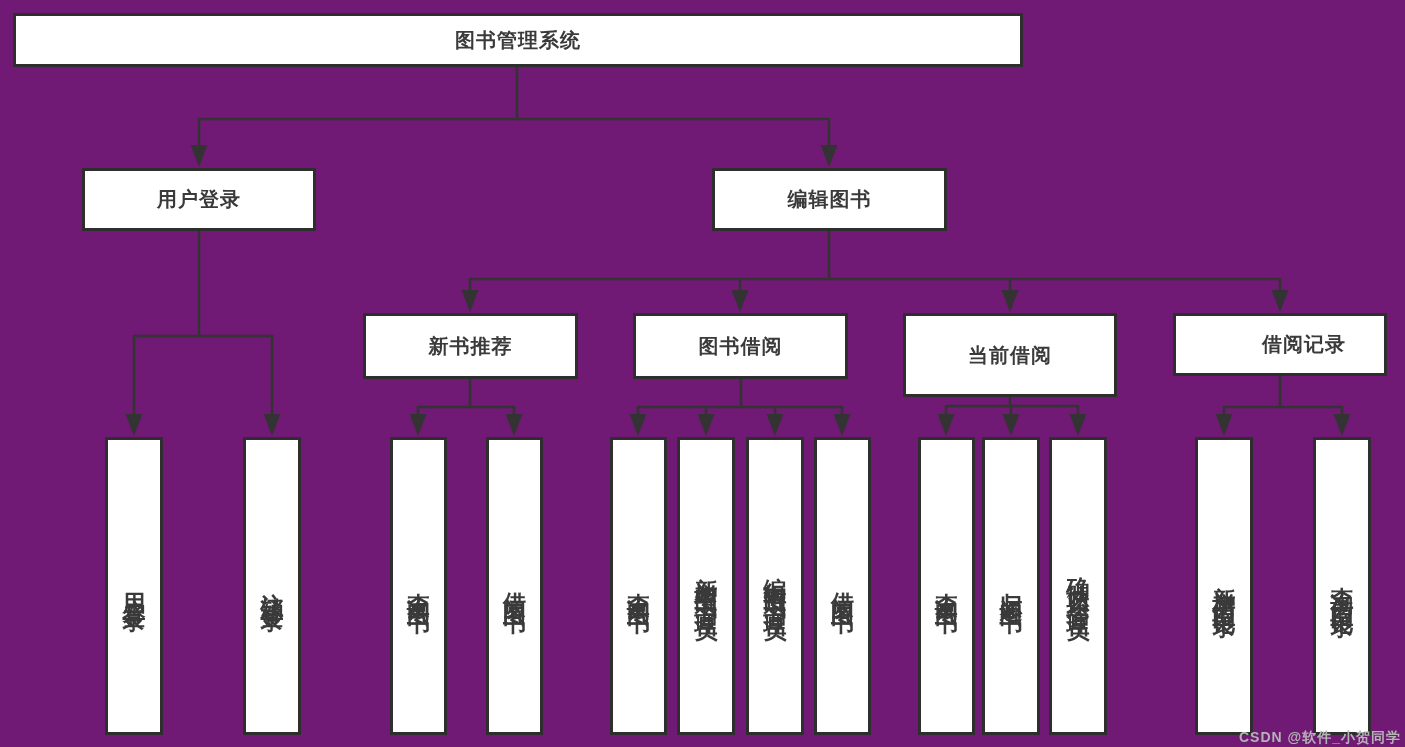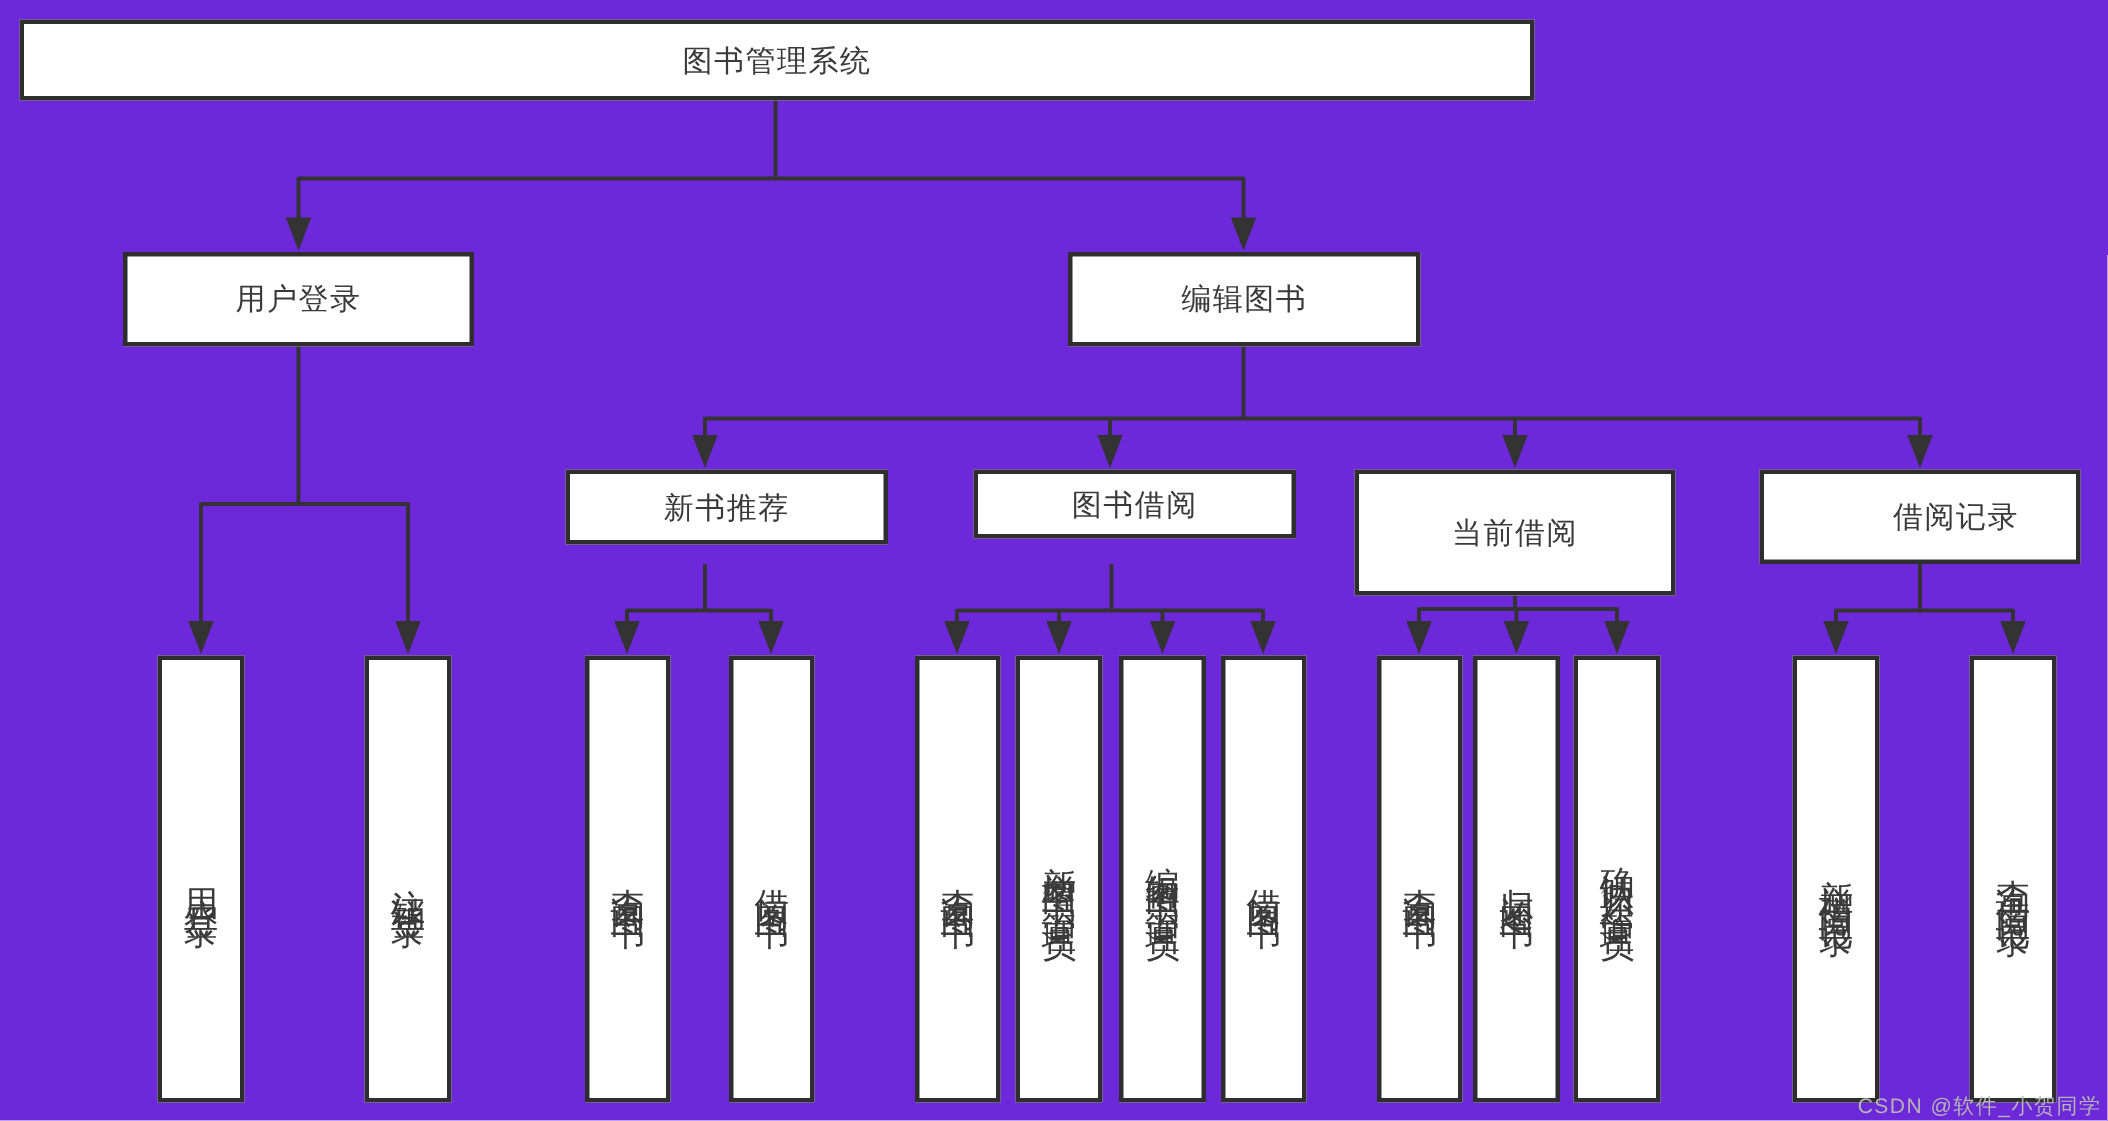--- a/index.html
+++ b/index.html
@@ -1,22 +1,23 @@
 <!DOCTYPE html>
 <html><head>
 <meta charset="utf-8">
 <style>
   html, body { margin: 0; padding: 0; background: #ffffff; }
   #canvas {
     position: relative;
     width: 1405px;
     height: 747px;
-    background: #6d28d9;
+    background: #701a75;
     overflow: hidden;
     font-family: "Liberation Sans", "DejaVu Sans", sans-serif;
+    font-weight: bold;
   }
   #wires {
     position: absolute;
     left: 0; top: 0;
     width: 1405px; height: 747px;
     pointer-events: none;
   }
   .hbox, .vbox {
     position: absolute;
     box-sizing: border-box;
@@ -78,24 +79,24 @@
     <span>图书管理系统</span>
   </div>
 
   <div class="hbox" style="left:82px; top:168px; width:234px; height:63px;">
     <span>用户登录</span>
   </div>
   <div class="hbox" style="left:712px; top:168px; width:235px; height:63px;">
     <span>编辑图书</span>
   </div>
 
-  <div class="hbox" style="left:377px; top:313px; width:215px; height:50px;">
+  <div class="hbox" style="left:363px; top:313px; width:215px; height:66px;">
     <span>新书推荐</span>
   </div>
-  <div class="hbox" style="left:633px; top:313px; width:215px; height:46px;margin-left:16px;">
+  <div class="hbox" style="left:633px; top:313px; width:215px; height:66px;">
     <span>图书借阅</span>
   </div>
   <div class="hbox" style="left:903px; top:313px; width:214px; height:84px;">
     <span>当前借阅</span>
   </div>
   <div class="hbox" style="left:1173px; top:313px; width:214px; height:63px;padding-left:48px;">
     <span>借阅记录</span>
   </div>
 
   <div class="vbox" style="left:105px; width:58px;">

